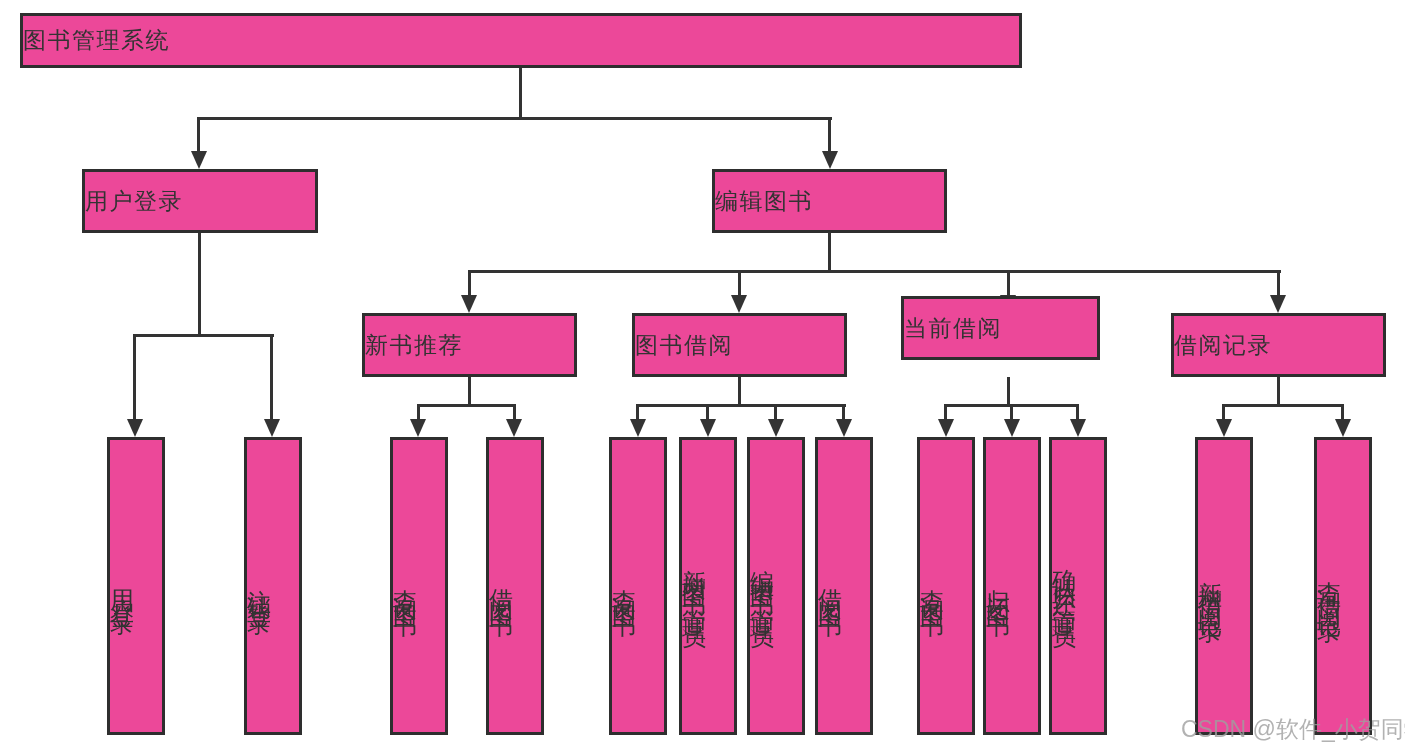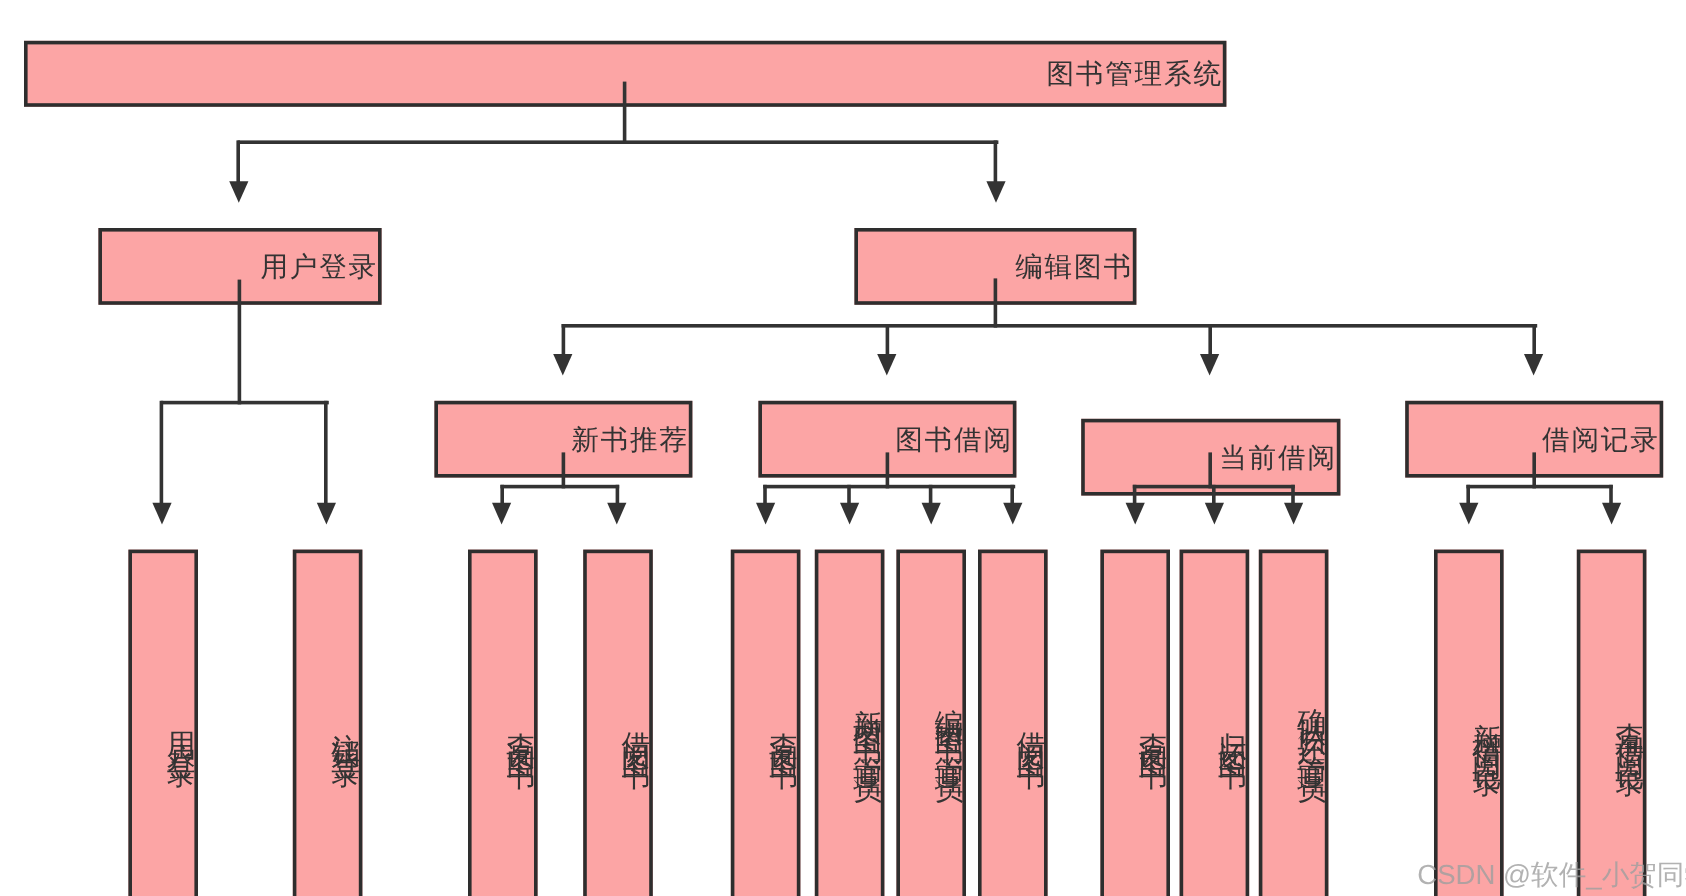--- a/index.html
+++ b/index.html
@@ -9,26 +9,25 @@
     height: 747px;
     background: #ffffff;
     font-family: "Liberation Sans", sans-serif;
     overflow: hidden;
   }
   
   .box {
     position: absolute;
     box-sizing: border-box;
     border: 3px solid #2e2e2e;
-    background: #fca5a5;
+    background: #ec4899;
     display: flex;
     align-items: center;
-    justify-content: flex-end;
+    justify-content: flex-start;
     color: #333333;
-    margin-top: 21px;
   }
   .hlabel {
     font-size: 23px;
     letter-spacing: 1.5px;
     line-height: 1;
     white-space: nowrap;
   }
   .vlabel {
     writing-mode: vertical-rl;
     text-orientation: mixed;
@@ -97,21 +96,21 @@
   <div class="arw" style="left:1000px; top:295px;"></div>
   <div class="v" style="left:1277px; top:270px; height:28px;"></div>
   <div class="arw" style="left:1270px; top:295px;"></div>
 
   <div class="box" style="left:362px; top:313px; width:215px; height:64px;">
     <span class="hlabel">新书推荐</span>
   </div>
   <div class="box" style="left:632px; top:313px; width:215px; height:64px;">
     <span class="hlabel">图书借阅</span>
   </div>
-  <div class="box" style="left:901px; top:328px; width:216px; height:64px;padding-left:34px;">
+  <div class="box" style="left:901px; top:296px; width:199px; height:64px;">
     <span class="hlabel">当前借阅</span>
   </div>
   <div class="box" style="left:1171px; top:313px; width:215px; height:64px;">
     <span class="hlabel">借阅记录</span>
   </div>
 
   <div class="v" style="left:468px; top:377px; height:30px;"></div>
   <div class="h" style="left:417px; top:404px; width:99px;"></div>
   <div class="v" style="left:417px; top:404px; height:17px;"></div>
   <div class="arw" style="left:410px; top:419px;"></div>

